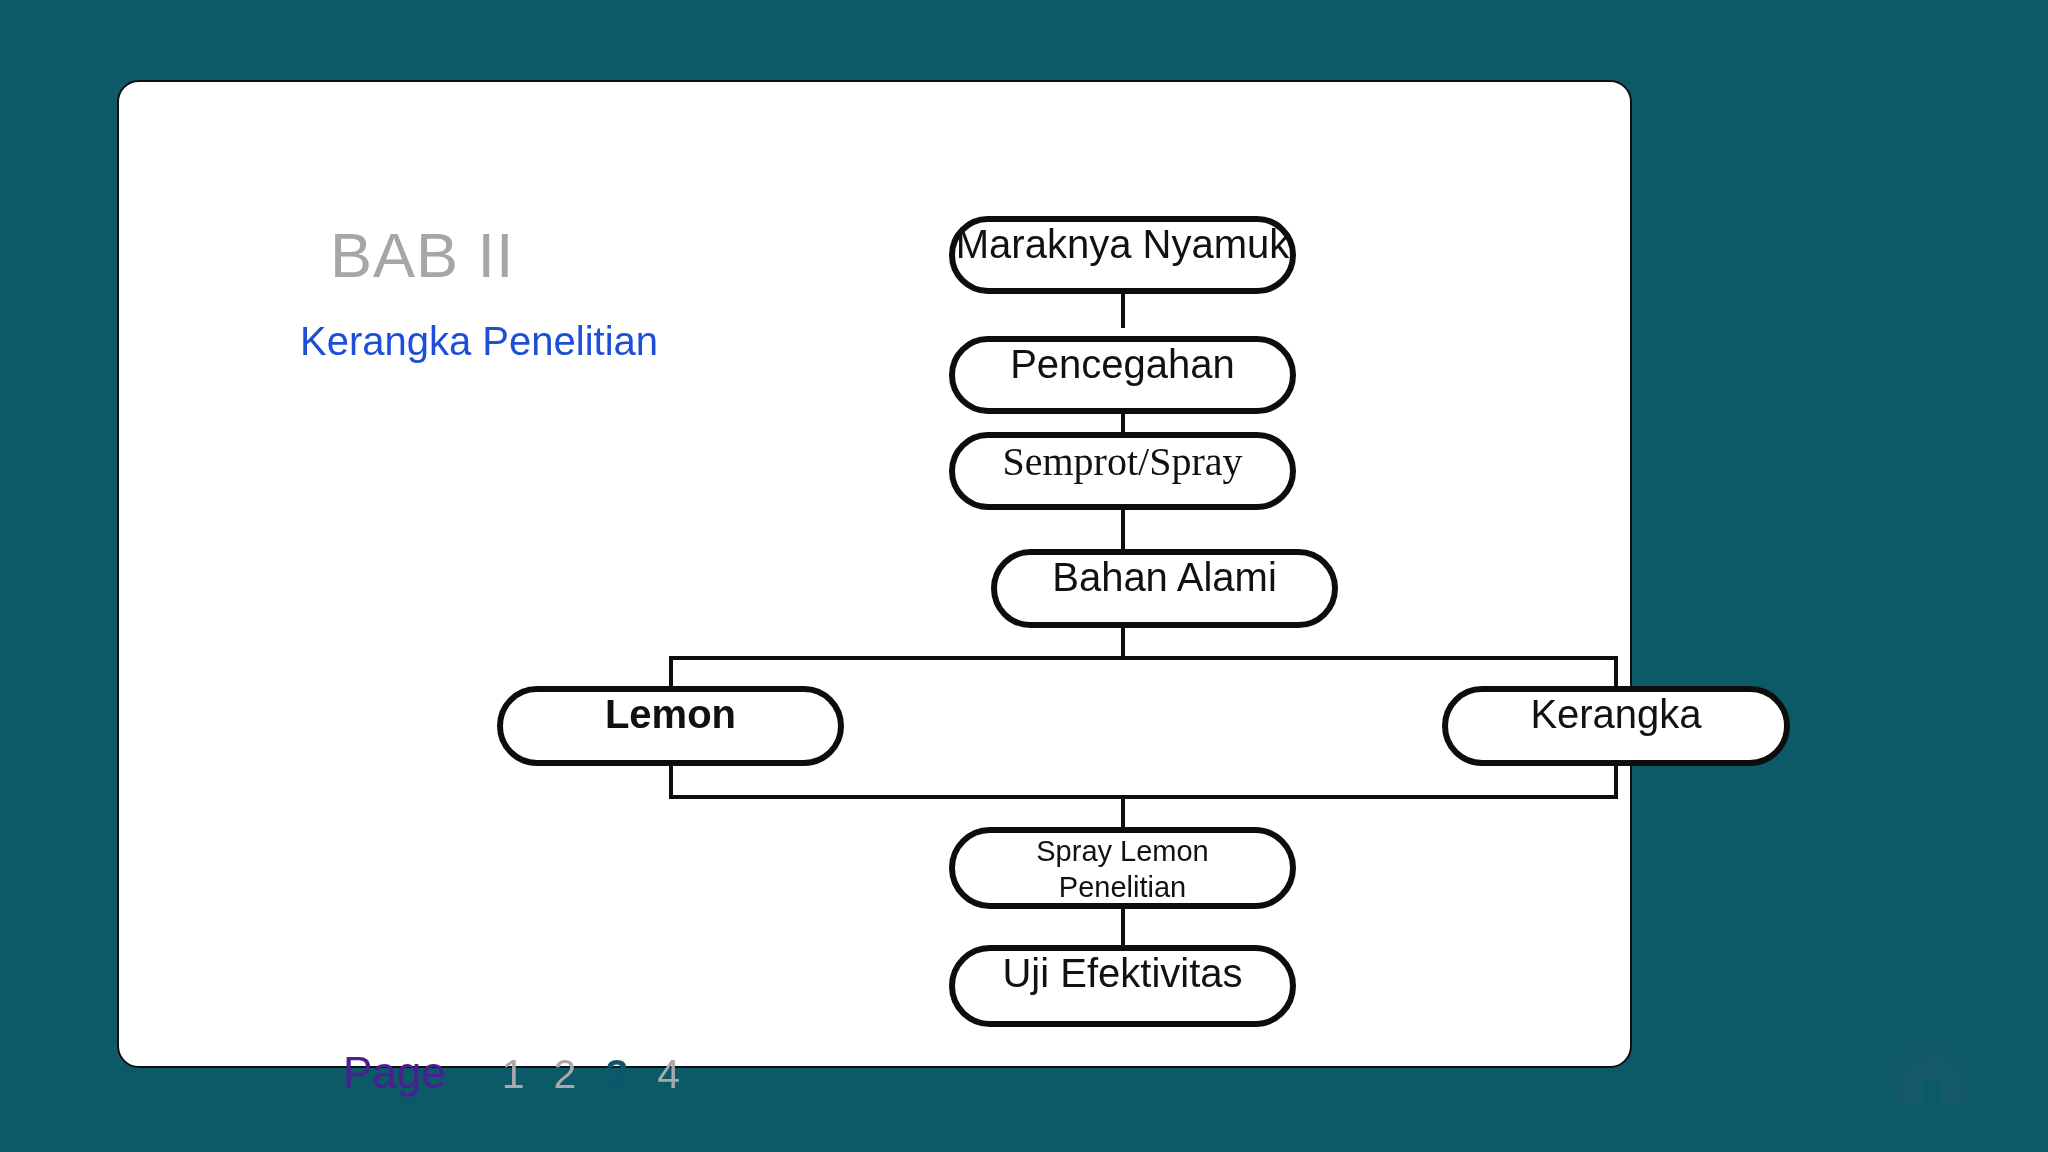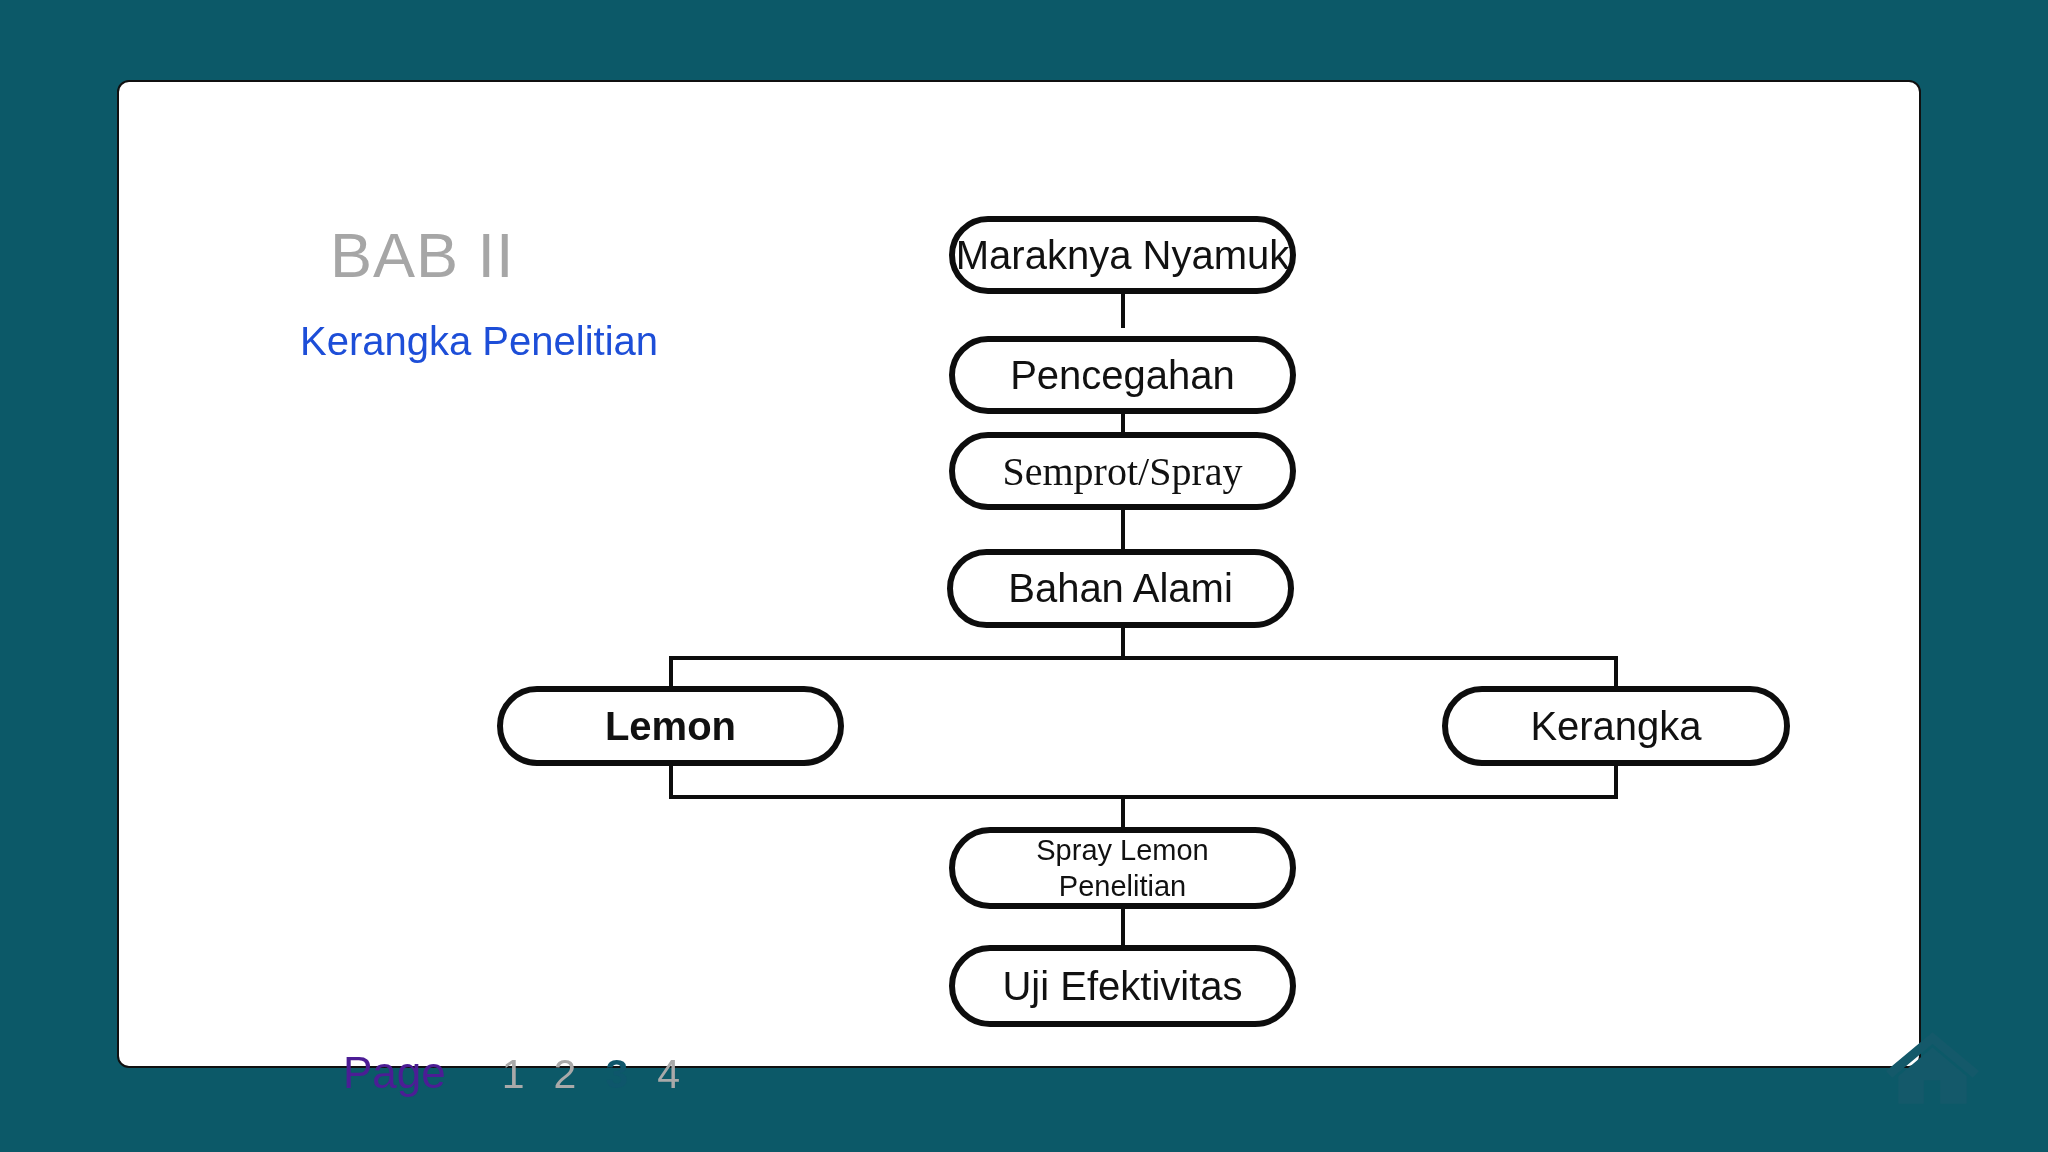--- a/index.html
+++ b/index.html
@@ -15,25 +15,25 @@
   .slide {
     position: relative;
     width: 2048px;
     height: 1152px;
   }
 
   .card {
     position: absolute;
     left: 117px;
     top: 80px;
-    width: 1804px;
+    width: 1515px;
     height: 988px;
     background: #ffffff;
     border: 2px solid #101010;
-    border-radius: 12px;
+    border-radius: 22px;
     box-sizing: border-box;
   }
 
   .chapter-title {
     position: absolute;
     left: 211px;
     top: 142px;
     font-size: 63px;
     line-height: 1;
     color: #a6a6a6;
@@ -52,32 +52,31 @@
   
   .node {
     position: absolute;
     box-sizing: border-box;
     background: #ffffff;
     border: 6px solid #0d0d0d;
     border-radius: 44px;
     display: flex;
     flex-direction: column;
     align-items: center;
-    justify-content: center;
     text-align: center;
     font-size: 40px;
     color: #111111;
     z-index: 2;
   }
   .node .small-line { font-size: 29px; line-height: 36px; }
 
   .n-maraknya  { left: 830px; top: 134px; width: 347px; height: 78px; }
   .n-pencegahan{ left: 830px; top: 228px; width: 347px; height: 78px; margin-top: 26px; }
   .n-semprot   { left: 830px; top: 350px; width: 347px; height: 78px; font-family: Liberation Serif, serif; }
-  .n-bahan     { left: 828px; top: 467px; width: 347px; height: 79px; }
+  .n-bahan     { left: 872px; top: 467px; width: 347px; height: 79px; }
   .n-lemon     { left: 378px; top: 604px; width: 347px; height: 80px; font-weight: bold; }
   .n-cengkeh   { left: 1323px; top: 604px; width: 348px; height: 80px; }
   .n-spray     { left: 830px; top: 745px; width: 347px; height: 82px; }
   .n-uji       { left: 830px; top: 863px; width: 347px; height: 82px; }
 
   .connector {
     position: absolute;
     background: #0d0d0d;
     z-index: 1;
   }

